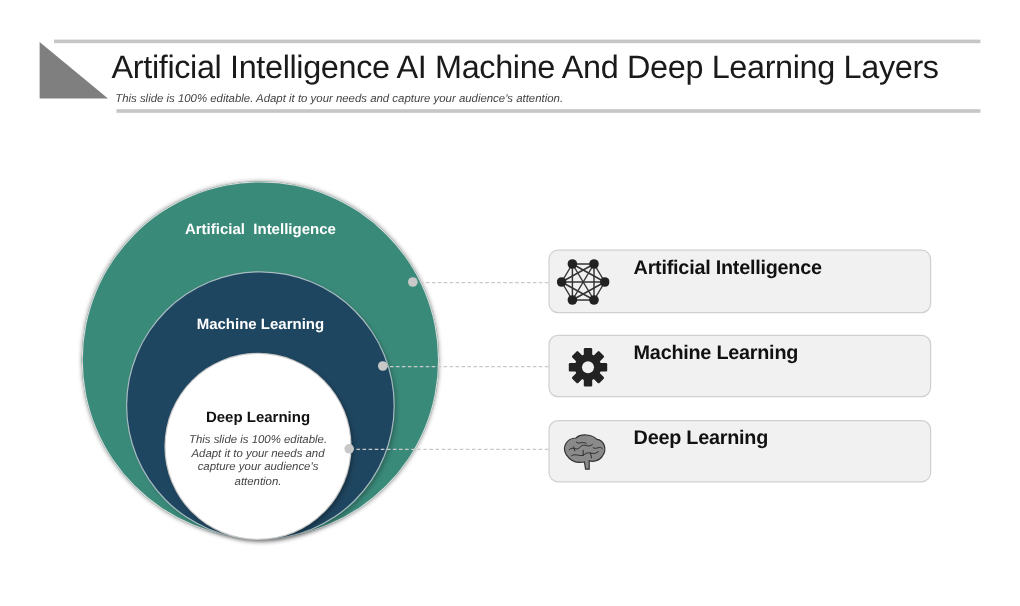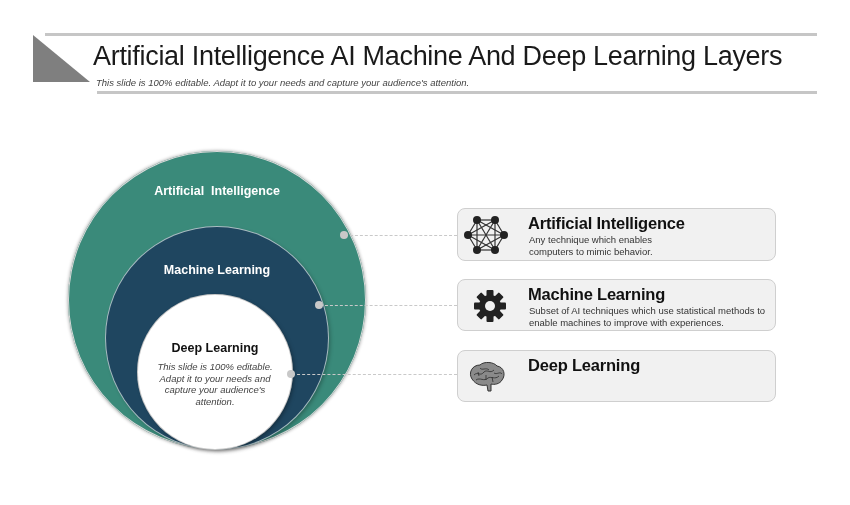--- a/index.html
+++ b/index.html
@@ -84,21 +84,20 @@
         <circle cx="13" cy="5" r="4"></circle>
           <circle cx="31" cy="5" r="4"></circle>
         <circle cx="40" cy="20" r="4"></circle>
           <circle cx="31" cy="35" r="4"></circle>
         <circle cx="13" cy="35" r="4"></circle>
           <circle cx="4" cy="20" r="4"></circle>
       </g>
     </svg>
   </div>
   <div class="ctitle">Artificial Intelligence</div>
-  <div class="cdesc" style="width:140px;">Any technique which enables computers to mimic behavior.</div>
 </div>
 
 <div class="card" style="top:279px; height:52px;">
   <div class="icon">
     <svg width="44" height="40" viewBox="0 0 44 40">
       <g transform="translate(26,20)" fill="#222">
         <circle r="11"></circle>
         <g>
           <rect x="-3.5" y="-16" width="7" height="7" rx="1"></rect>
           <rect x="-3.5" y="9" width="7" height="7" rx="1"></rect>
@@ -109,21 +108,20 @@
             <rect x="-3.5" y="9" width="7" height="7" rx="1"></rect>
             <rect x="-16" y="-3.5" width="7" height="7" rx="1"></rect>
             <rect x="9" y="-3.5" width="7" height="7" rx="1"></rect>
           </g>
         </g>
         <circle r="5" fill="#f1f1f1"></circle>
       </g>
     </svg>
   </div>
   <div class="ctitle">Machine Learning</div>
-  <div class="cdesc">Subset of AI techniques which use statistical methods to enable machines to improve with experiences.</div>
 </div>
 
 <div class="card" style="top:350px; height:52px;">
   <div class="icon">
     <svg width="44" height="40" viewBox="0 0 44 40">
       <path d="M8 22 C4 16 8 8 16 8 C20 4 30 5 33 9 C40 10 42 18 38 23 C36 27 30 28 27 27 L27 34 L24 34 L23 28 C18 29 12 28 8 22 Z" fill="#8a8a8a" stroke="#333" stroke-width="1"></path>
       <g stroke="#2d2d2d" stroke-width="0.8" fill="none">
         <path d="M10 18 C14 14 16 20 20 15 C23 12 26 17 30 13"></path>
         <path d="M12 23 C16 20 20 25 24 21 C27 19 31 23 35 19"></path>
         <path d="M16 11 C18 14 22 10 25 13"></path>

